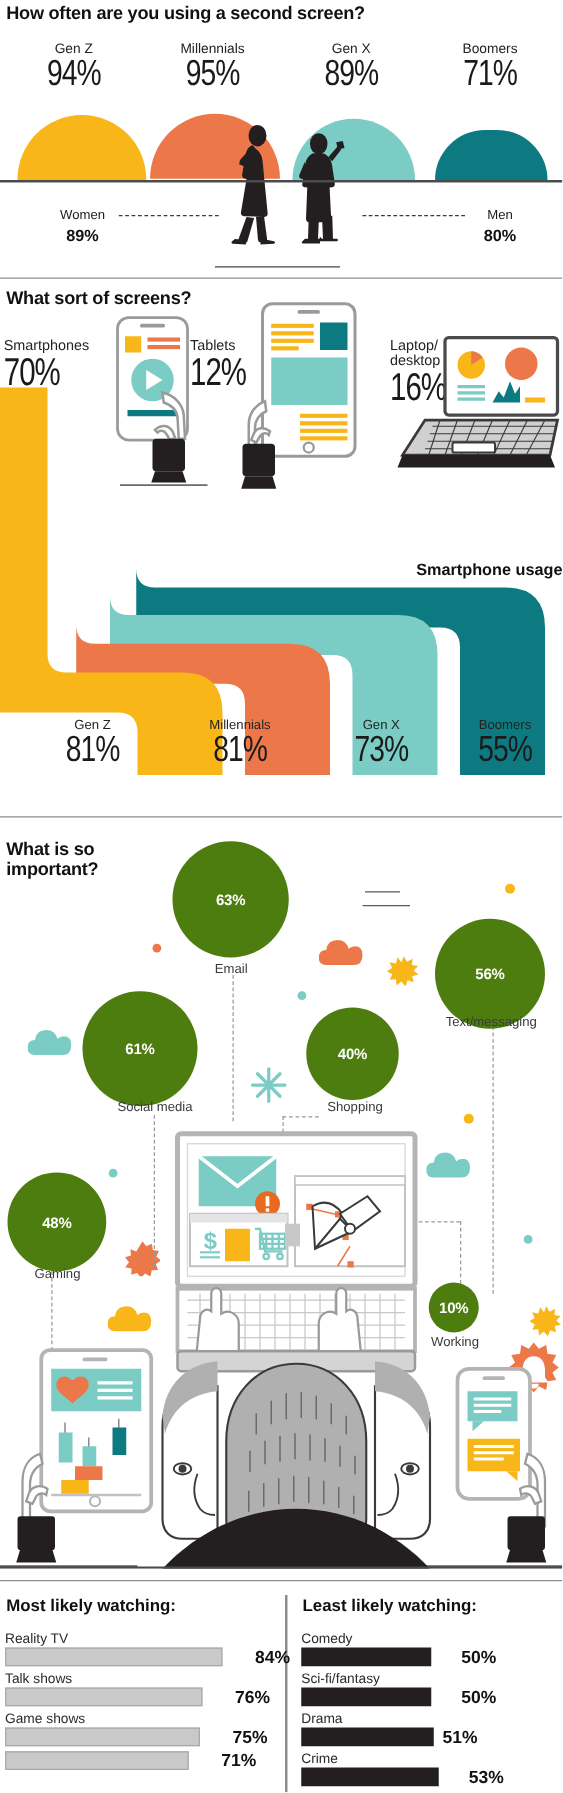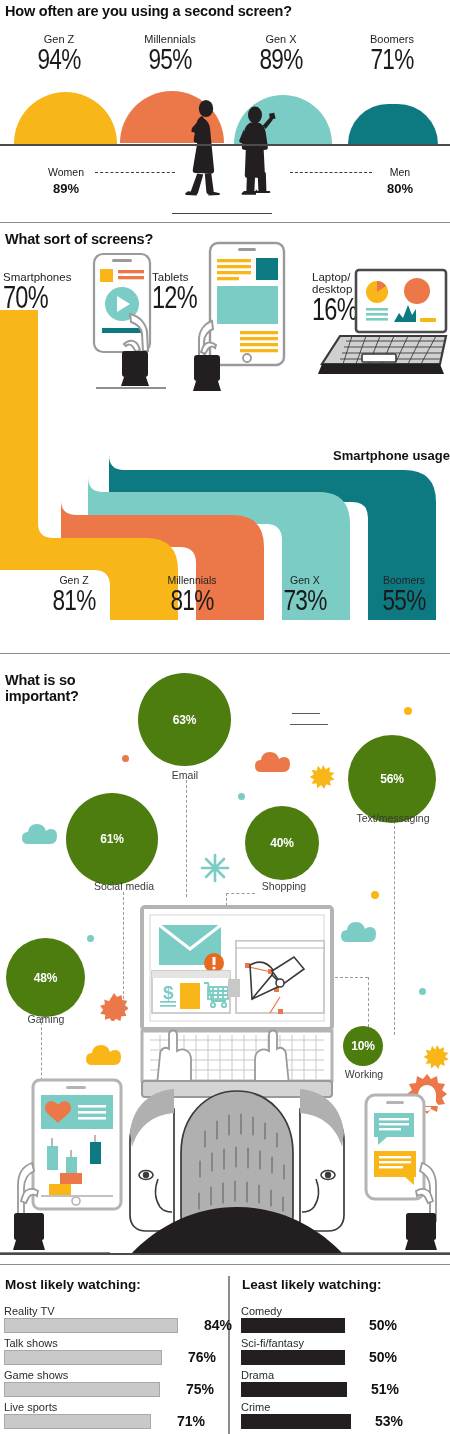--- a/index.html
+++ b/index.html
@@ -574,21 +574,20 @@
       </div>
     </div>
     <div style="margin-top:4px;">
       <div class="bar-label">Game shows</div>
       <div class="bar-track" style="margin-top:1px;">
         <div class="bar-fill-light" style="width:156px;"></div>
         <div class="bar-val" style="left:159px;">75%</div>
       </div>
     </div>
     <div style="margin-top:4px;">
-      <div class="bar-label">Live sports</div>
       <div class="bar-track" style="margin-top:1px;">
         <div class="bar-fill-light" style="width:147px;"></div>
         <div class="bar-val" style="left:150px;">71%</div>
       </div>
     </div>
   </div>
 
   <div class="abs chart-head" style="left:242px;top:1277px;">Least likely watching:</div>
 
   <div class="abs" style="left:241px;top:1305px;width:205px;">
@@ -603,21 +602,21 @@
       <div class="bar-label">Sci-fi/fantasy</div>
       <div class="bar-track" style="margin-top:1px;">
         <div class="bar-fill-dark" style="width:104px;"></div>
         <div class="bar-val" style="left:105px;">50%</div>
       </div>
     </div>
     <div style="margin-top:4px;">
       <div class="bar-label">Drama</div>
       <div class="bar-track" style="margin-top:1px;">
         <div class="bar-fill-dark" style="width:106px;"></div>
-        <div class="bar-val" style="left:107px;">51%</div>
+        <div class="bar-val" style="left:90px;">51%</div>
       </div>
     </div>
     <div style="margin-top:4px;">
       <div class="bar-label">Crime</div>
       <div class="bar-track" style="margin-top:1px;">
         <div class="bar-fill-dark" style="width:110px;"></div>
         <div class="bar-val" style="left:111px;">53%</div>
       </div>
     </div>
   </div>

